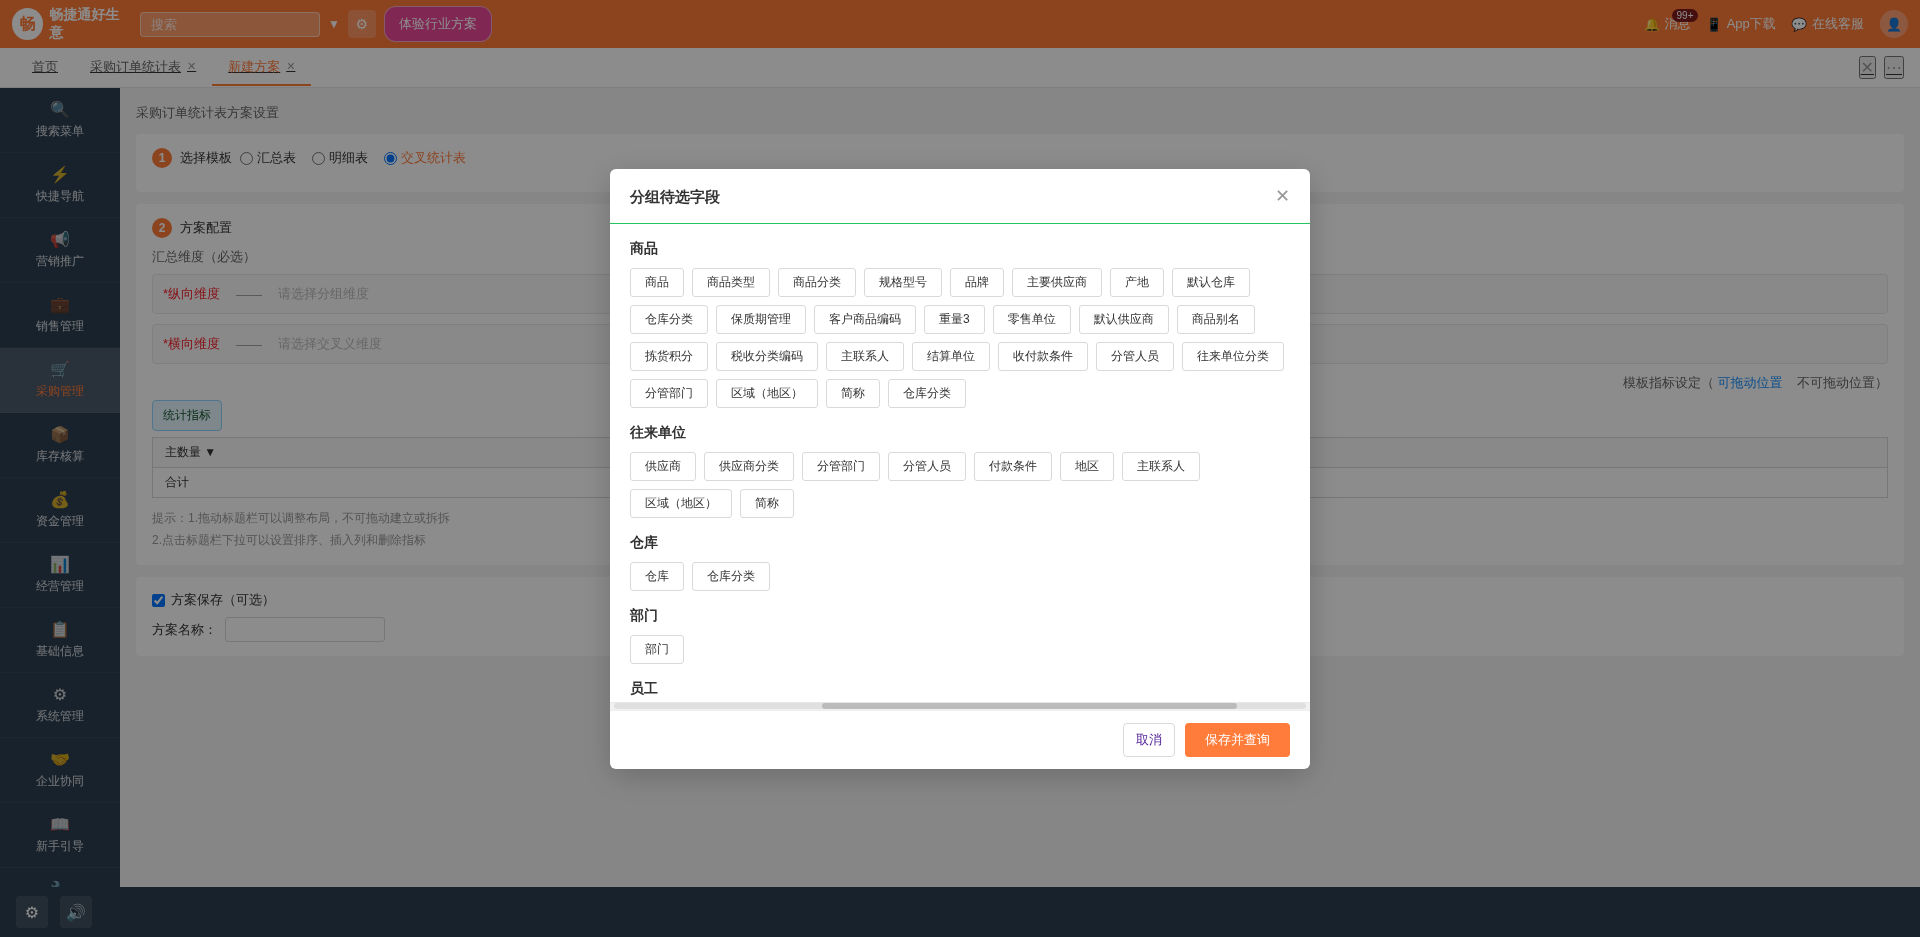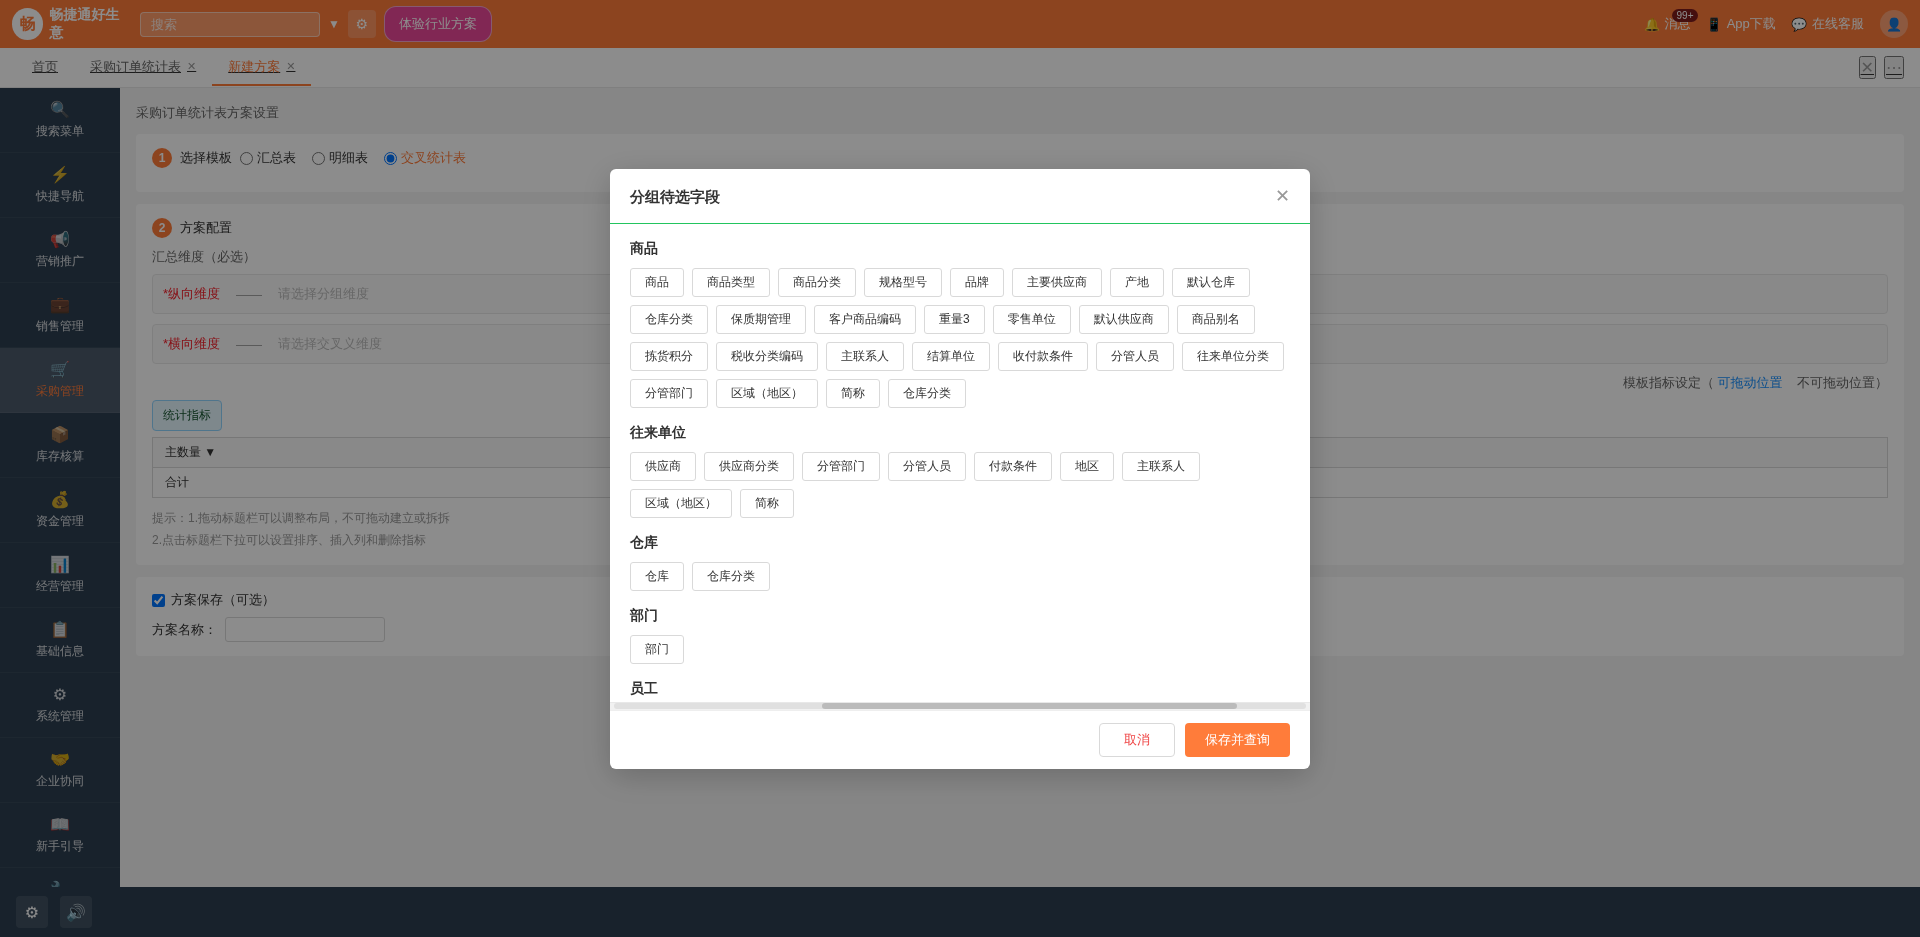--- a/index.html
+++ b/index.html
@@ -276,27 +276,27 @@
     }
     .modal-footer {
       padding: 12px 20px;
       display: flex;
       justify-content: flex-end;
       gap: 10px;
       border-top: 1px solid #eee;
       flex-shrink: 0;
     }
     .btn-cancel {
-      padding: 7px 24px;
+      padding: 7px 12px;
       border: 1px solid #d9d9d9;
       background: white;
       border-radius: 4px;
       cursor: pointer;
       font-size: 13px;
-      color: #ef4444;
+      color: #4c1d95;
     }
     .btn-confirm {
       padding: 7px 20px;
       background: #ff7c3a;
       border: none;
       border-radius: 4px;
       cursor: pointer;
       font-size: 13px;
       color: white;
     }

